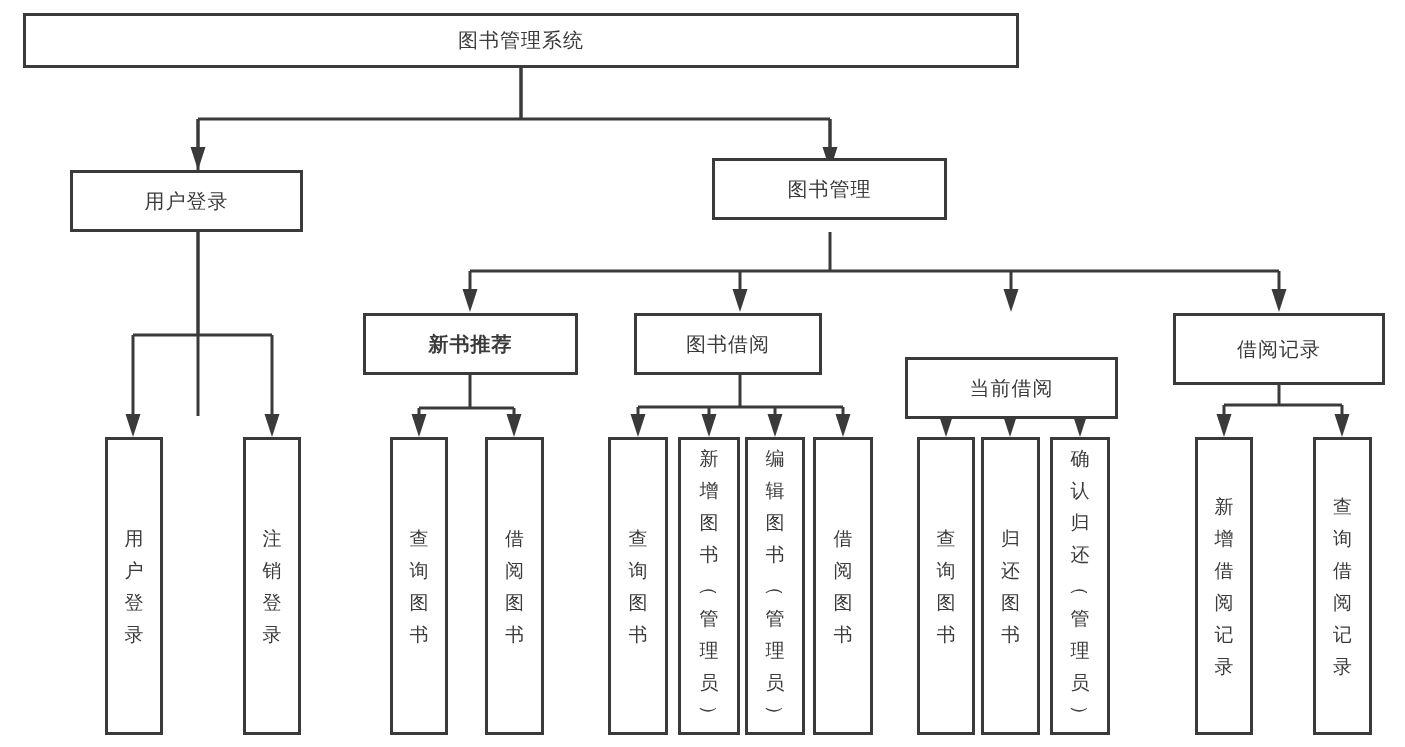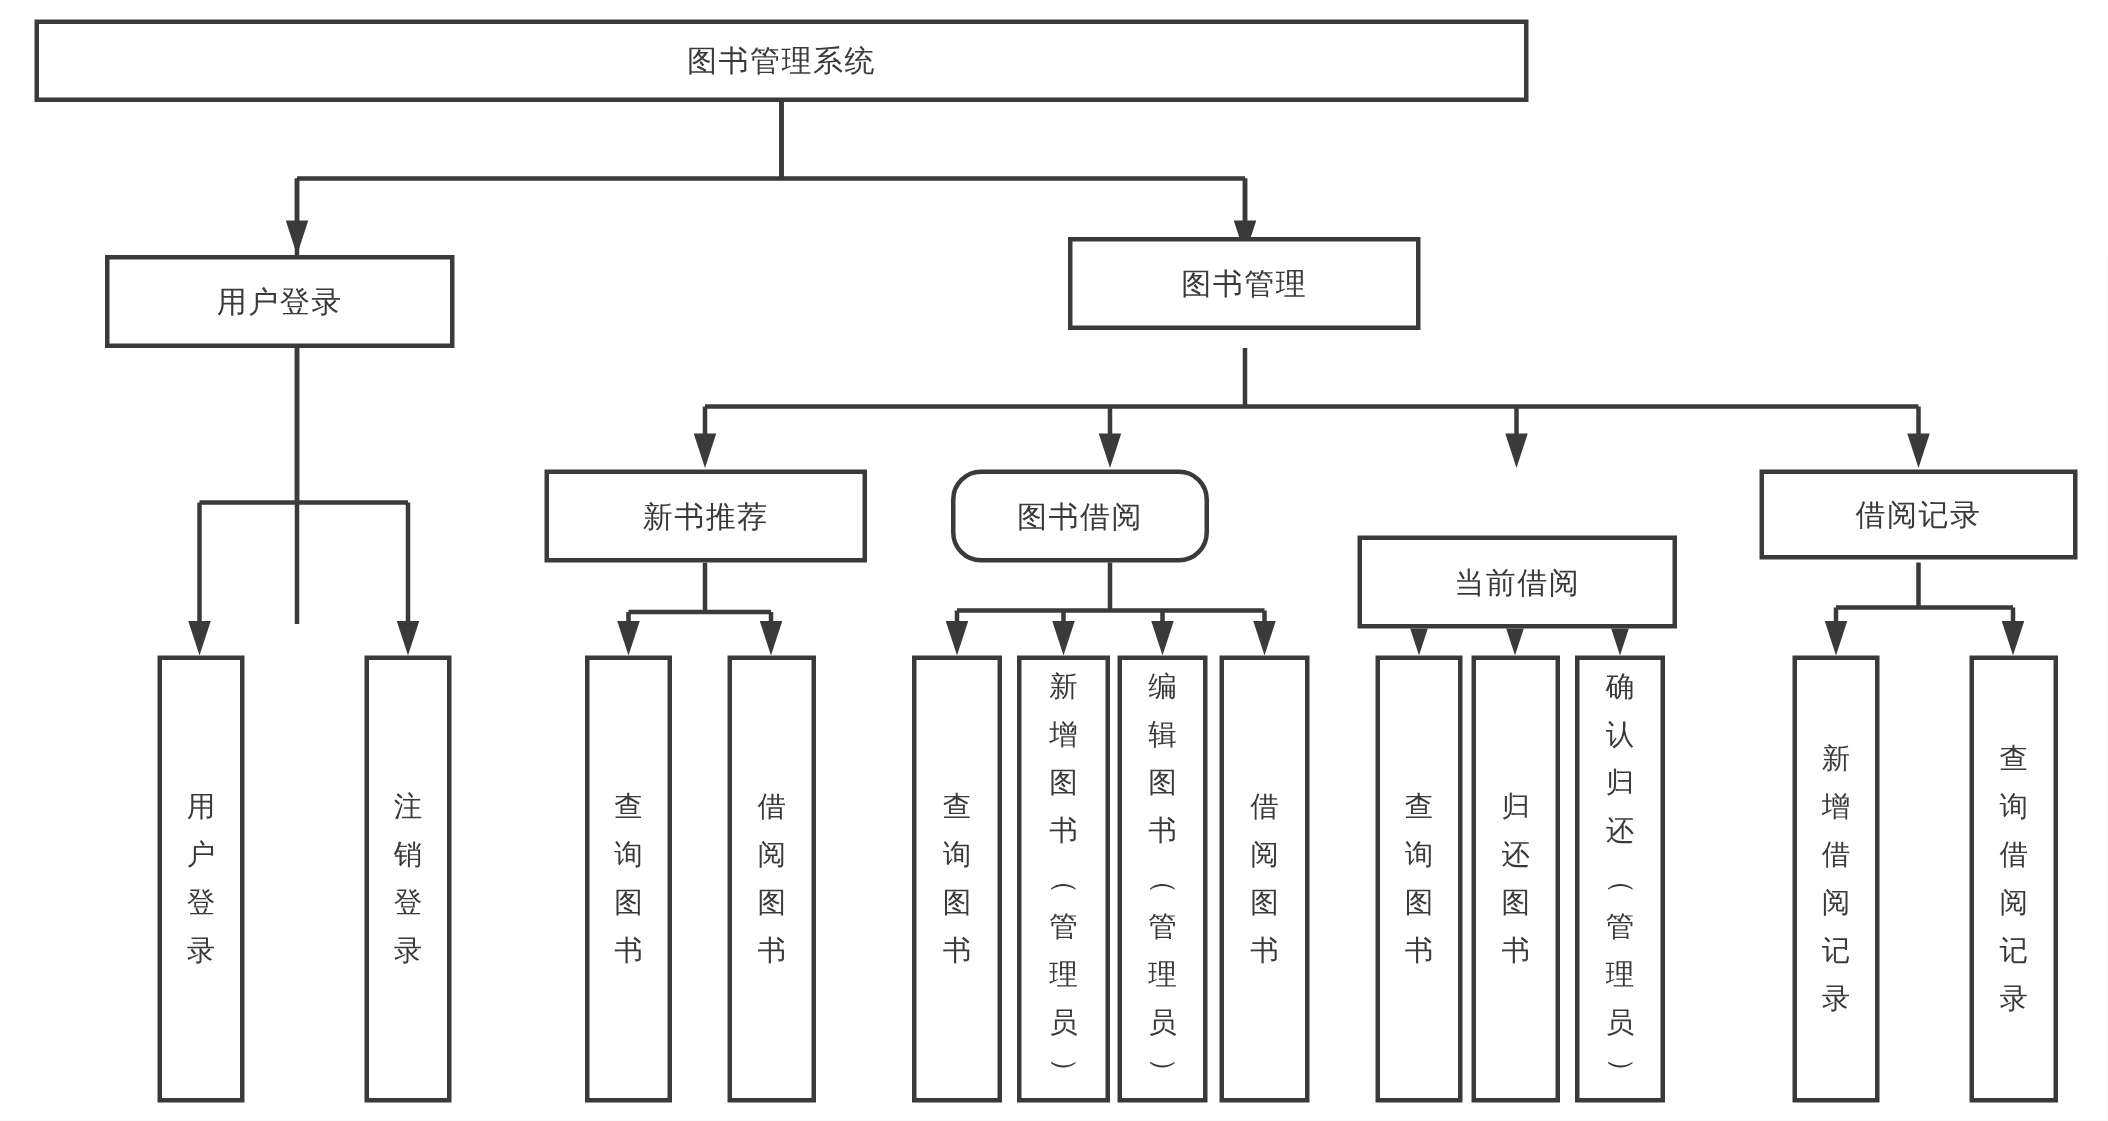--- a/index.html
+++ b/index.html
@@ -135,30 +135,30 @@
     <span class="hlabel">图书管理系统</span>
   </div>
 
   <div class="node hnode" style="left:70px;top:170px;width:233px;height:62px;">
     <span class="hlabel">用户登录</span>
   </div>
   <div class="node hnode" style="left:712px;top:158px;width:235px;height:62px;">
     <span class="hlabel">图书管理</span>
   </div>
 
-  <div class="node hnode" style="left:363px;top:313px;width:215px;height:62px;">
+  <div class="node hnode" style="left:363px;top:313px;width:215px;height:62px;font-weight:bold;">
     <span class="hlabel">新书推荐</span>
   </div>
-  <div class="node hnode" style="left:634px;top:313px;width:172px;height:62px;border-radius:20px;">
+  <div class="node hnode" style="left:634px;top:313px;width:188px;height:62px;">
     <span class="hlabel">图书借阅</span>
   </div>
   <div class="node hnode" style="left:905px;top:313px;width:213px;height:62px;margin-top:44px;">
     <span class="hlabel">当前借阅</span>
   </div>
-  <div class="node hnode" style="left:1173px;top:313px;width:212px;height:60px;">
+  <div class="node hnode" style="left:1173px;top:313px;width:212px;height:72px;">
     <span class="hlabel">借阅记录</span>
   </div>
 
   <div class="node vnode" style="left:105px;top:437px;width:58px;height:298px;">
     <div class="vlabel">
         <span class="vchar">用</span>
         <span class="vchar">户</span>
         <span class="vchar">登</span>
         <span class="vchar">录</span>
       </div>

